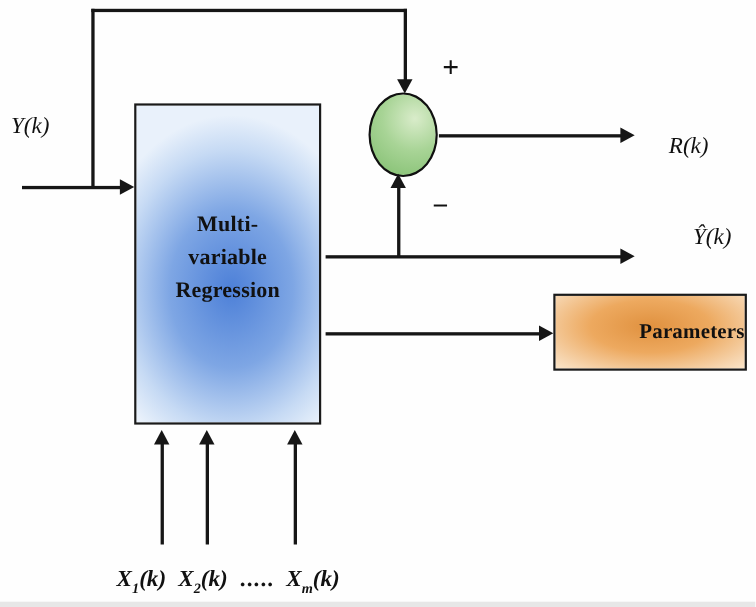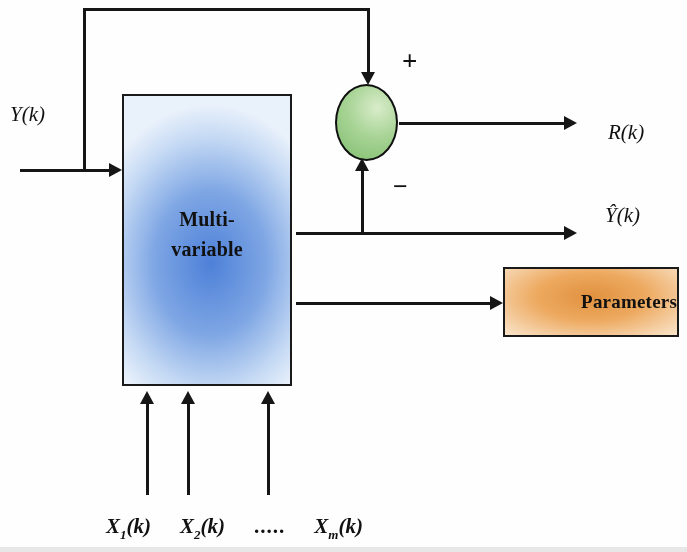--- a/index.html
+++ b/index.html
@@ -40,21 +40,21 @@
     border:2px solid #1a1a1a;
     background:radial-gradient(ellipse 70% 80% at 50% 42%, #e0913f 0%, #eda95f 45%, #f6d4ad 85%, #fae3c6 100%);
     display:flex;align-items:center;justify-content:flex-end;box-sizing:border-box;
   }
   .param-box .plabel{font-size:19px;font-weight:600;letter-spacing:.2px;}
   
   .mlabel{position:absolute;font-style:italic;font-weight:normal;font-size:21px;white-space:nowrap;}
   .mlabel sub, .subscript{font-size:13px;font-style:italic;}
   .subscript{position:relative;top:6px;}
   
-  .inputs-row{position:absolute;left:106px;top:514px;display:flex;gap:29px;
+  .inputs-row{position:absolute;left:106px;top:514px;display:flex;gap:11px;
     font-style:italic;font-weight:bold;font-size:21px;white-space:nowrap;}
   .dots{font-weight:bold;font-style:normal;letter-spacing:1px;}
   .bottom-strip{position:absolute;left:0;top:547px;width:687px;height:5px;background:#e7e7e7;}
 </style>
 </head>
 <body>
 
 <div class="stage">
 
   <div class="line v" style="left:83px;top:8px;height:163px"></div>
@@ -62,33 +62,34 @@
   <div class="line v" style="left:367px;top:8px;height:66px"></div>
   <div class="arrow down" style="left:361px;top:72px"></div>
 
   <div class="mlabel" style="left:10px;top:102px">Y(k)</div>
   <div class="line h" style="left:20px;top:169px;width:92px"></div>
   <div class="arrow right" style="left:109px;top:163px"></div>
 
   <div class="reg-box">
     <div class="bline">Multi-</div>
     <div class="bline">variable</div>
+    <div class="bline">Regression</div>
   </div>
 
   <div class="sum-ellipse"></div>
   <div class="sign plus">+</div>
   <div class="sign minus">−</div>
 
   <div class="line h" style="left:399px;top:122px;width:166px"></div>
   <div class="arrow right" style="left:564px;top:116px"></div>
   <div class="mlabel" style="left:608px;top:120px">R(k)</div>
 
   <div class="line h" style="left:296px;top:232px;width:269px"></div>
   <div class="arrow right" style="left:564px;top:226px"></div>
-  <div class="mlabel" style="left:605px;top:203px">Ŷ(k)</div>
+  <div class="mlabel" style="left:630px;top:203px">Ŷ(k)</div>
   <div class="line v" style="left:361px;top:170px;height:64px"></div>
   <div class="arrow up" style="left:355px;top:158px"></div>
 
   <div class="line h" style="left:296px;top:302px;width:195px"></div>
   <div class="arrow right" style="left:490px;top:296px"></div>
 
   <div class="param-box">
     <div class="plabel">Parameters</div>
   </div>
 

